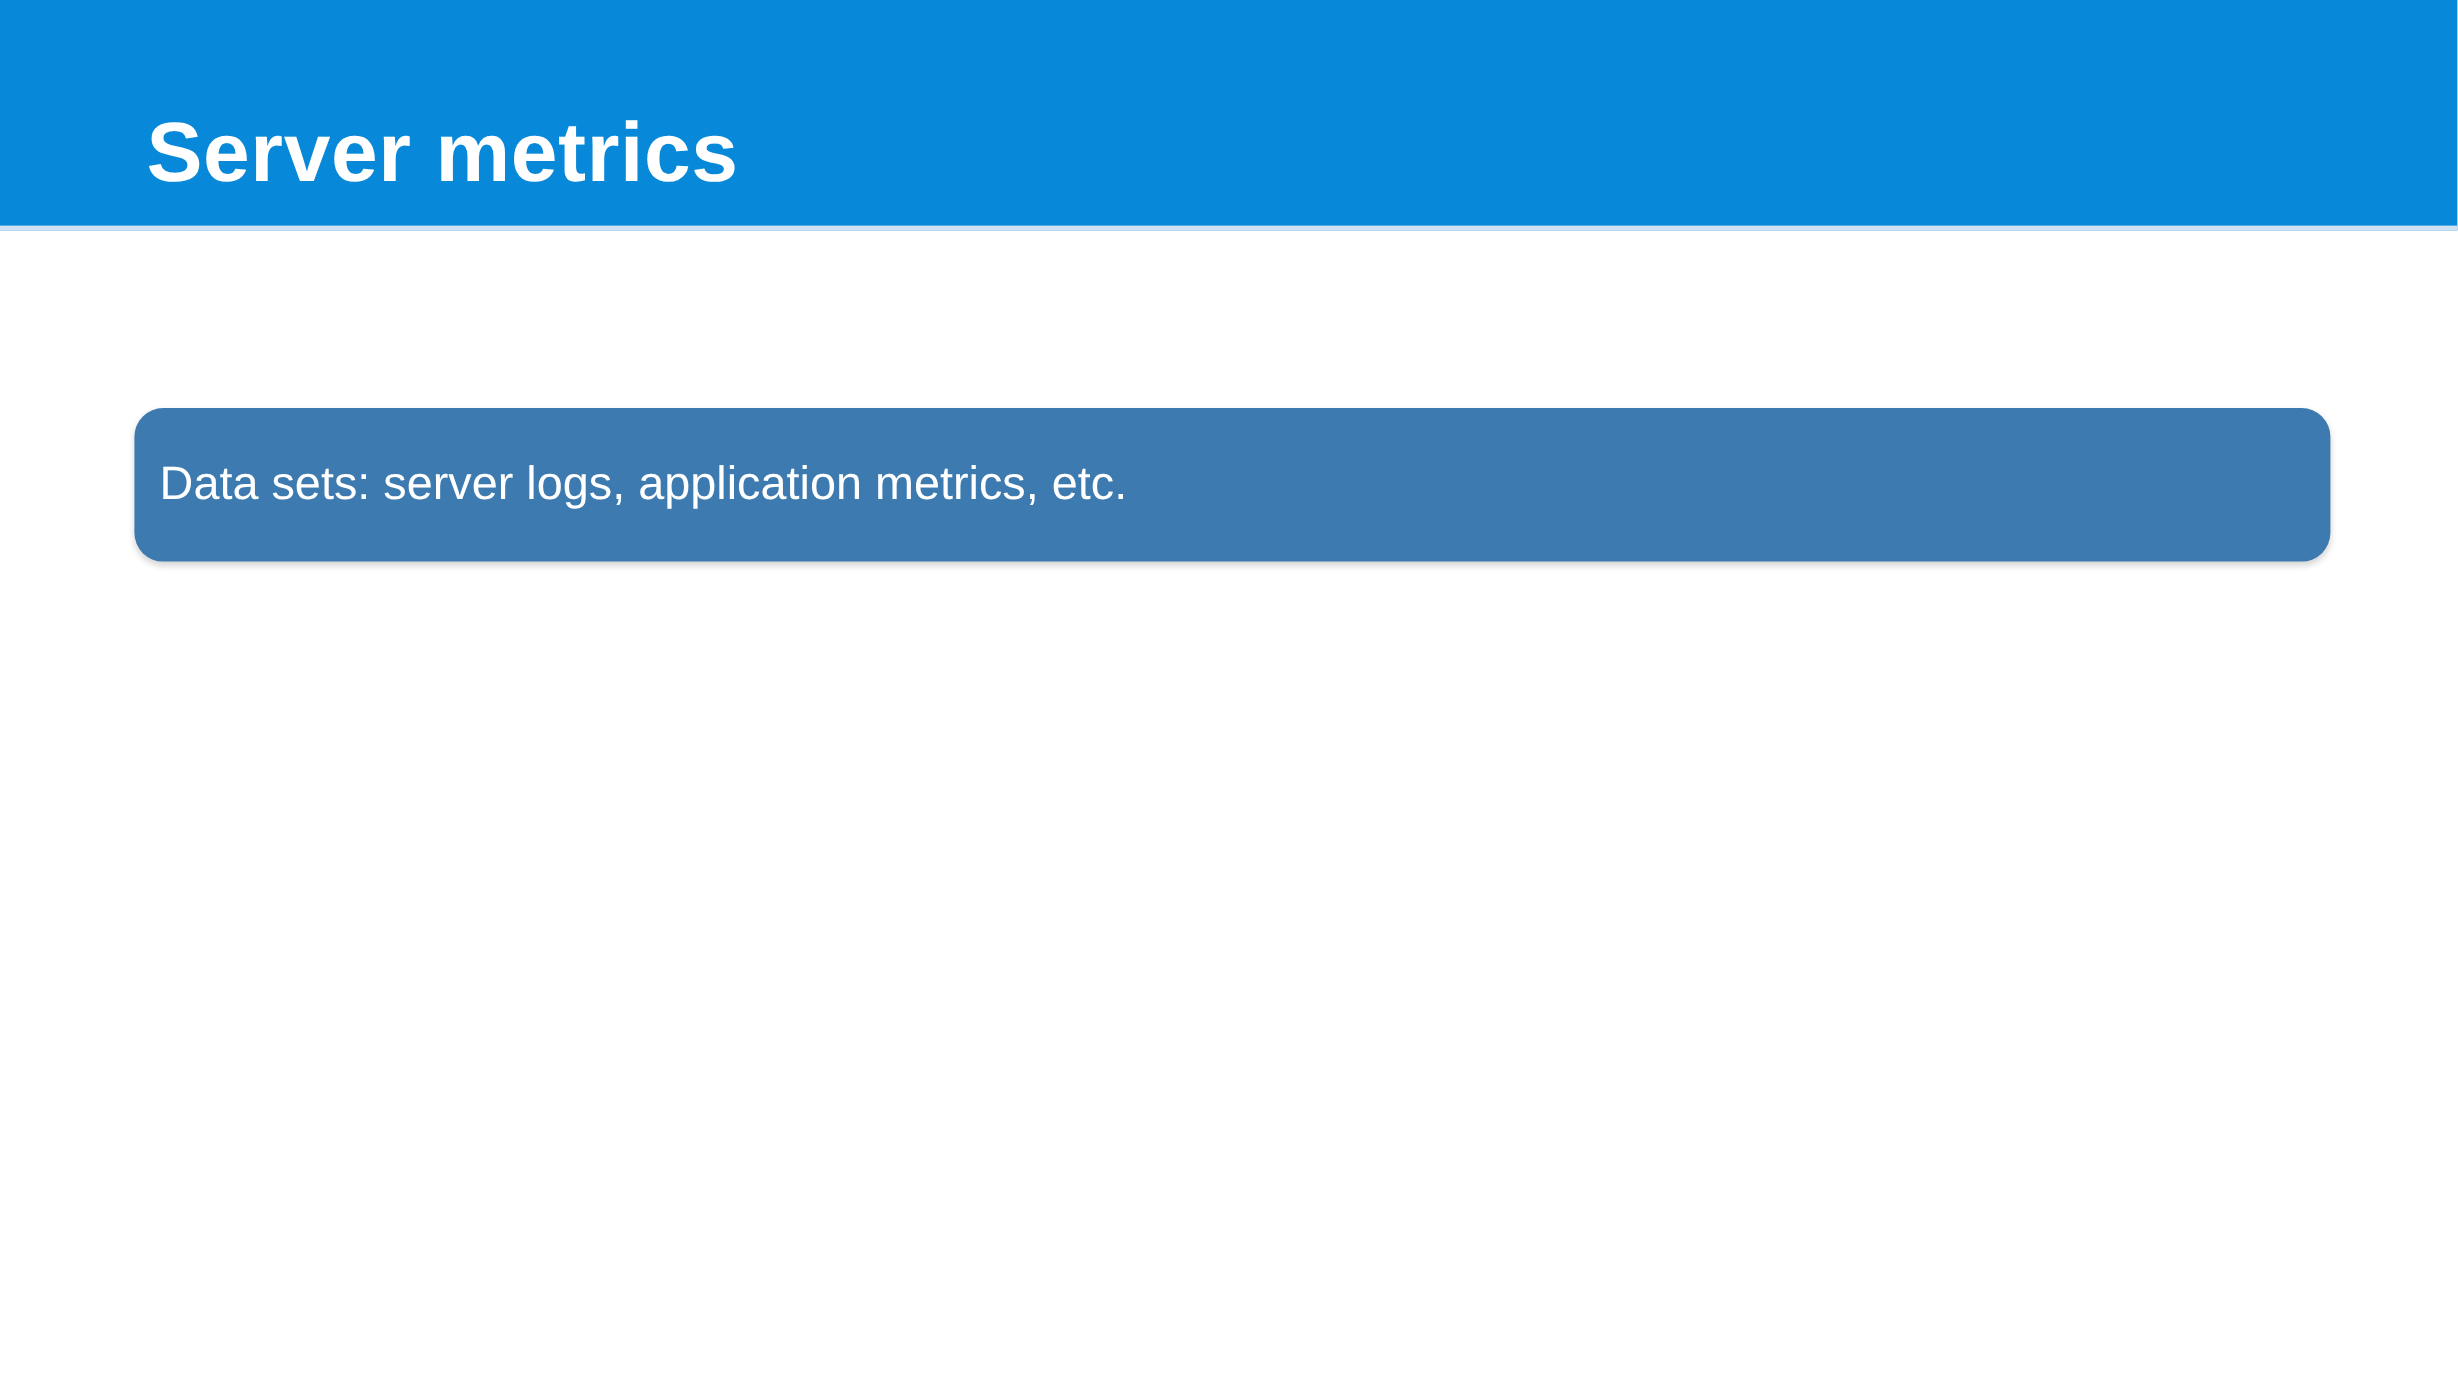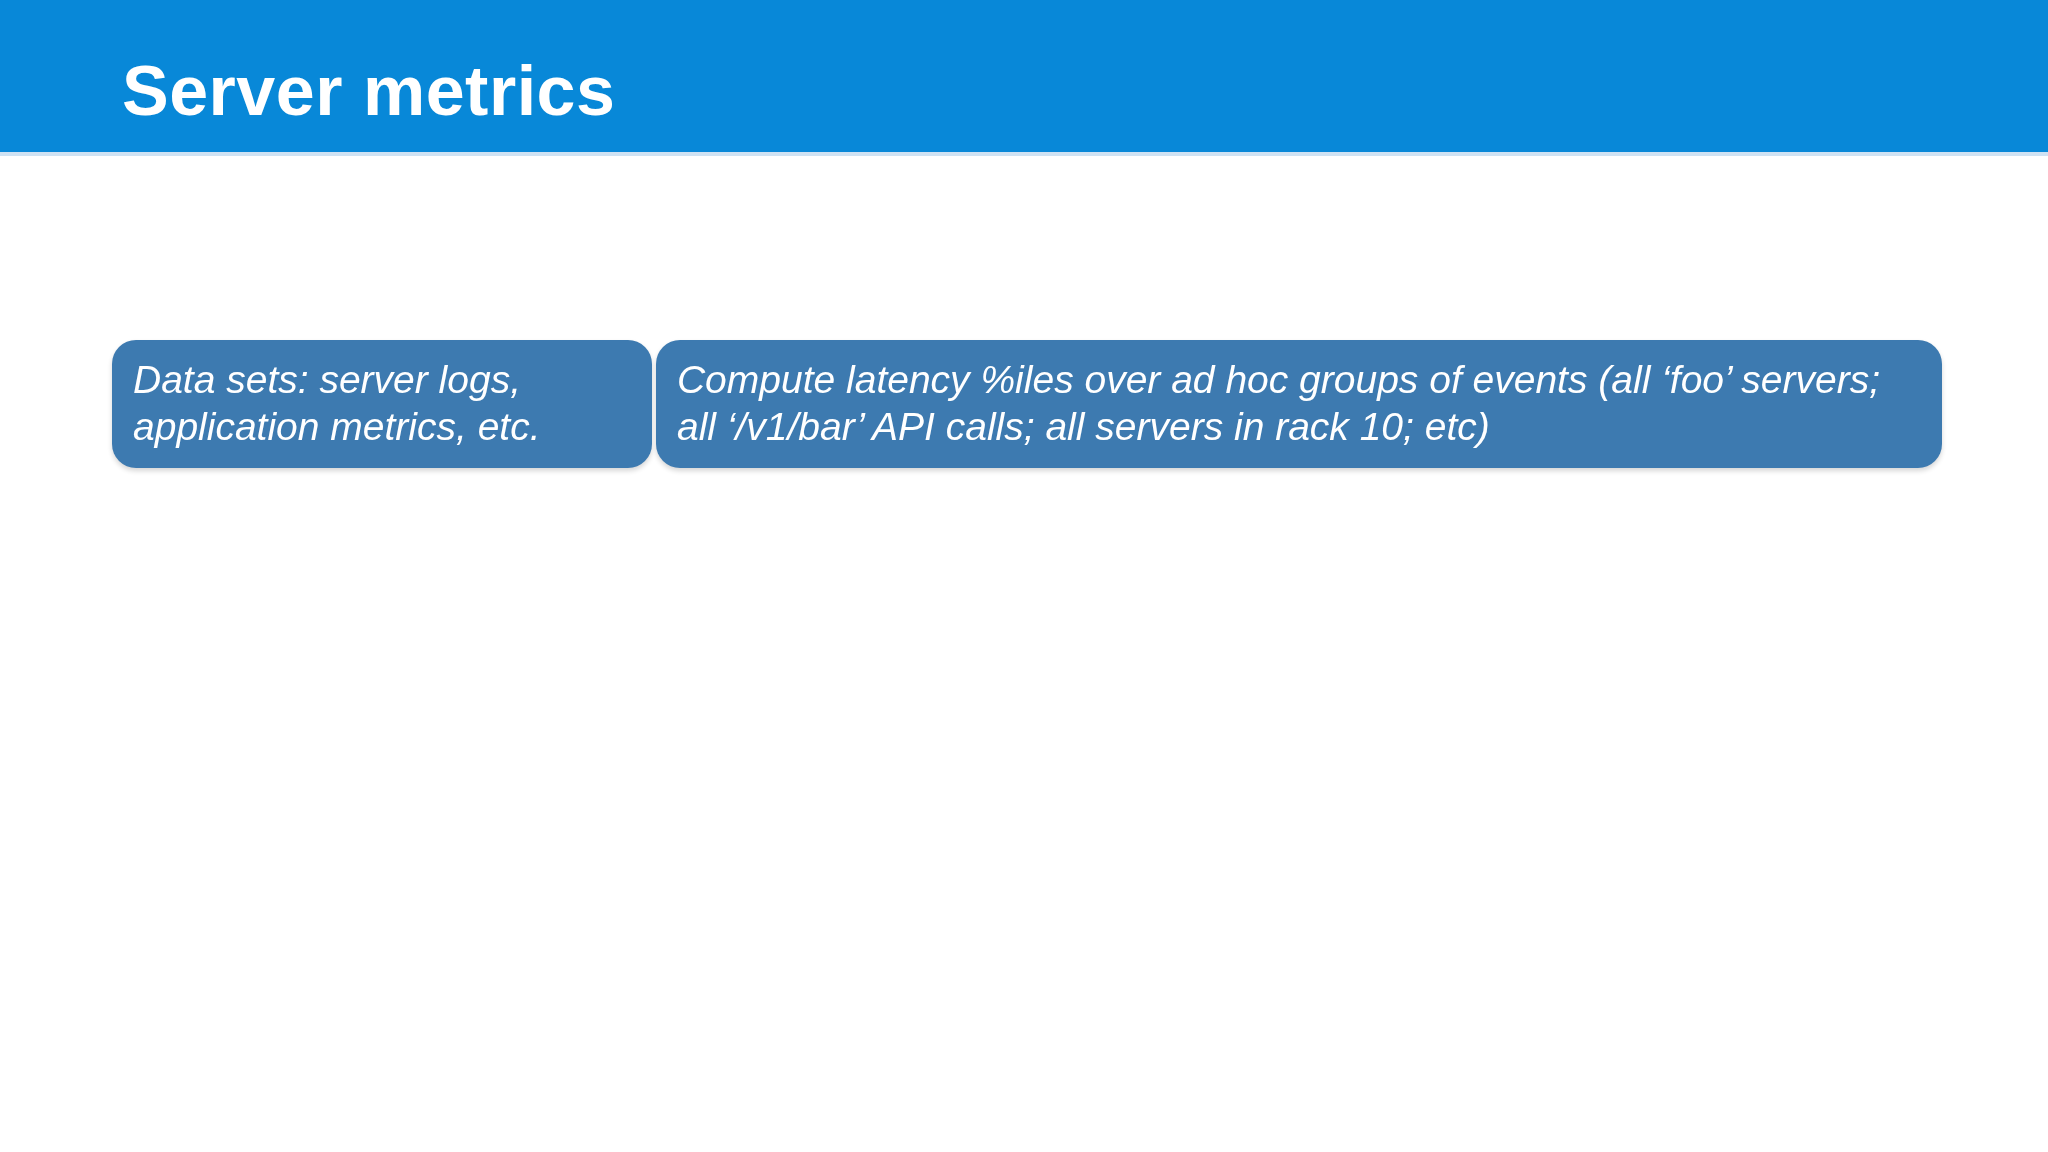--- a/index.html
+++ b/index.html
@@ -10,43 +10,42 @@
     overflow: hidden;
   }
   .slide {
     position: relative;
     width: 2048px;
     height: 1152px;
     background: #ffffff;
   }
   .header {
     width: 2048px;
-    height: 156px;
+    height: 192px;
     background: var(--header-bg, #0888d8);
     border-bottom: 4px solid var(--header-line, #cfe2f3);
     display: flex;
     align-items: flex-end;
     padding: 0 60px 26px 122px;
   }
   .title {
     color: var(--text-color, #ffffff);
     font-size: 70px;
     font-weight: 700;
     line-height: 1;
     letter-spacing: 0.5px;
   }
   .bullets {
     position: absolute;
     left: 112px;
     top: 340px;
     width: 1830px;
     display: flex;
-    flex-direction: row;
+    flex-direction: column;
     gap: 4px;
-    font-style: italic;
   }
   .bullet {
     min-height: 128px;
     background: var(--box-bg, #3d7ab0);
     border-radius: 24px;
     display: flex;
     align-items: center;
     padding: 14px 26px 14px 21px;
     box-shadow: 0 3px 5px rgba(0, 0, 0, 0.16);
   }
@@ -66,19 +65,16 @@
   </header>
 
   <main class="bullets">
 
     <div class="bullet">
       <p class="bullet-text">Data sets: server logs, application metrics, etc.</p>
     </div>
 
 
 
-    <div class="bullet">
-      <p class="bullet-text">Compute latency %iles over ad hoc groups of events (all ‘foo’ servers; all ‘/v1/bar’ API calls; all servers in rack 10; etc)</p>
-    </div>
 
   </main>
 
 </div>
 
 </body></html>

